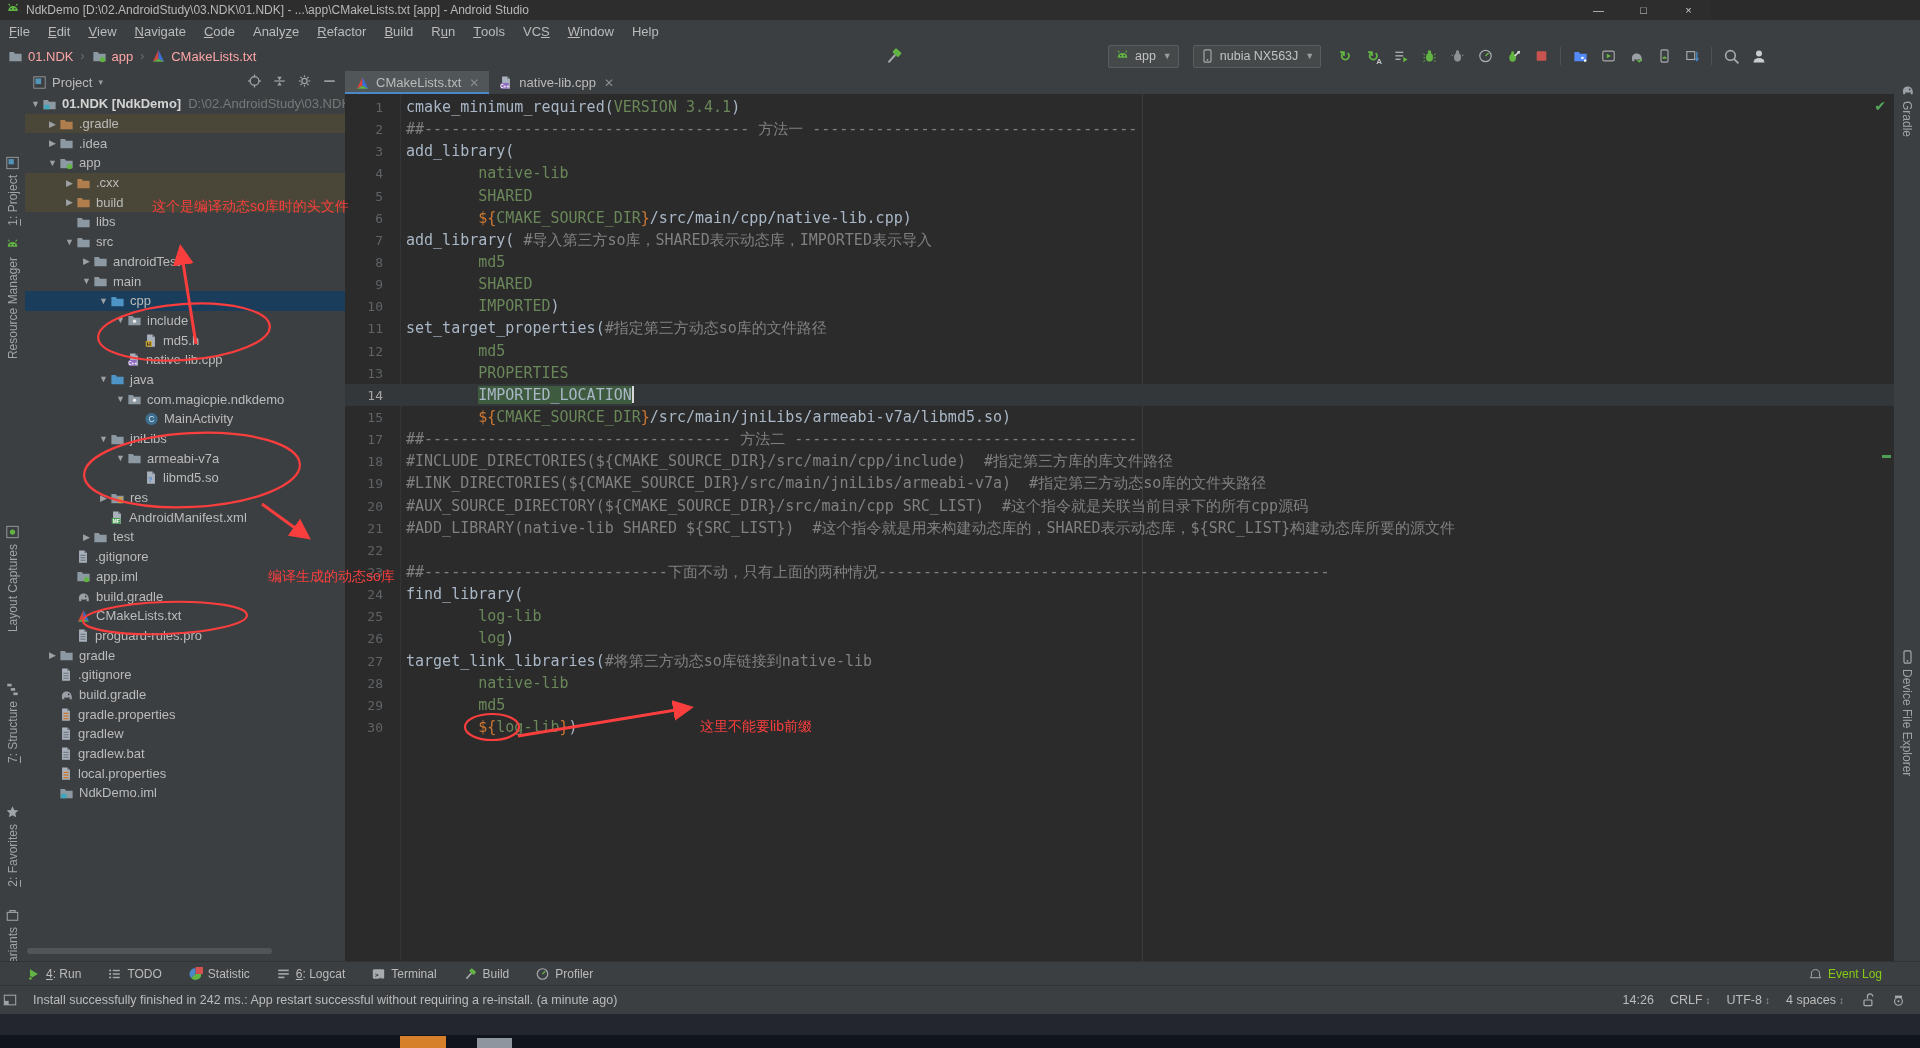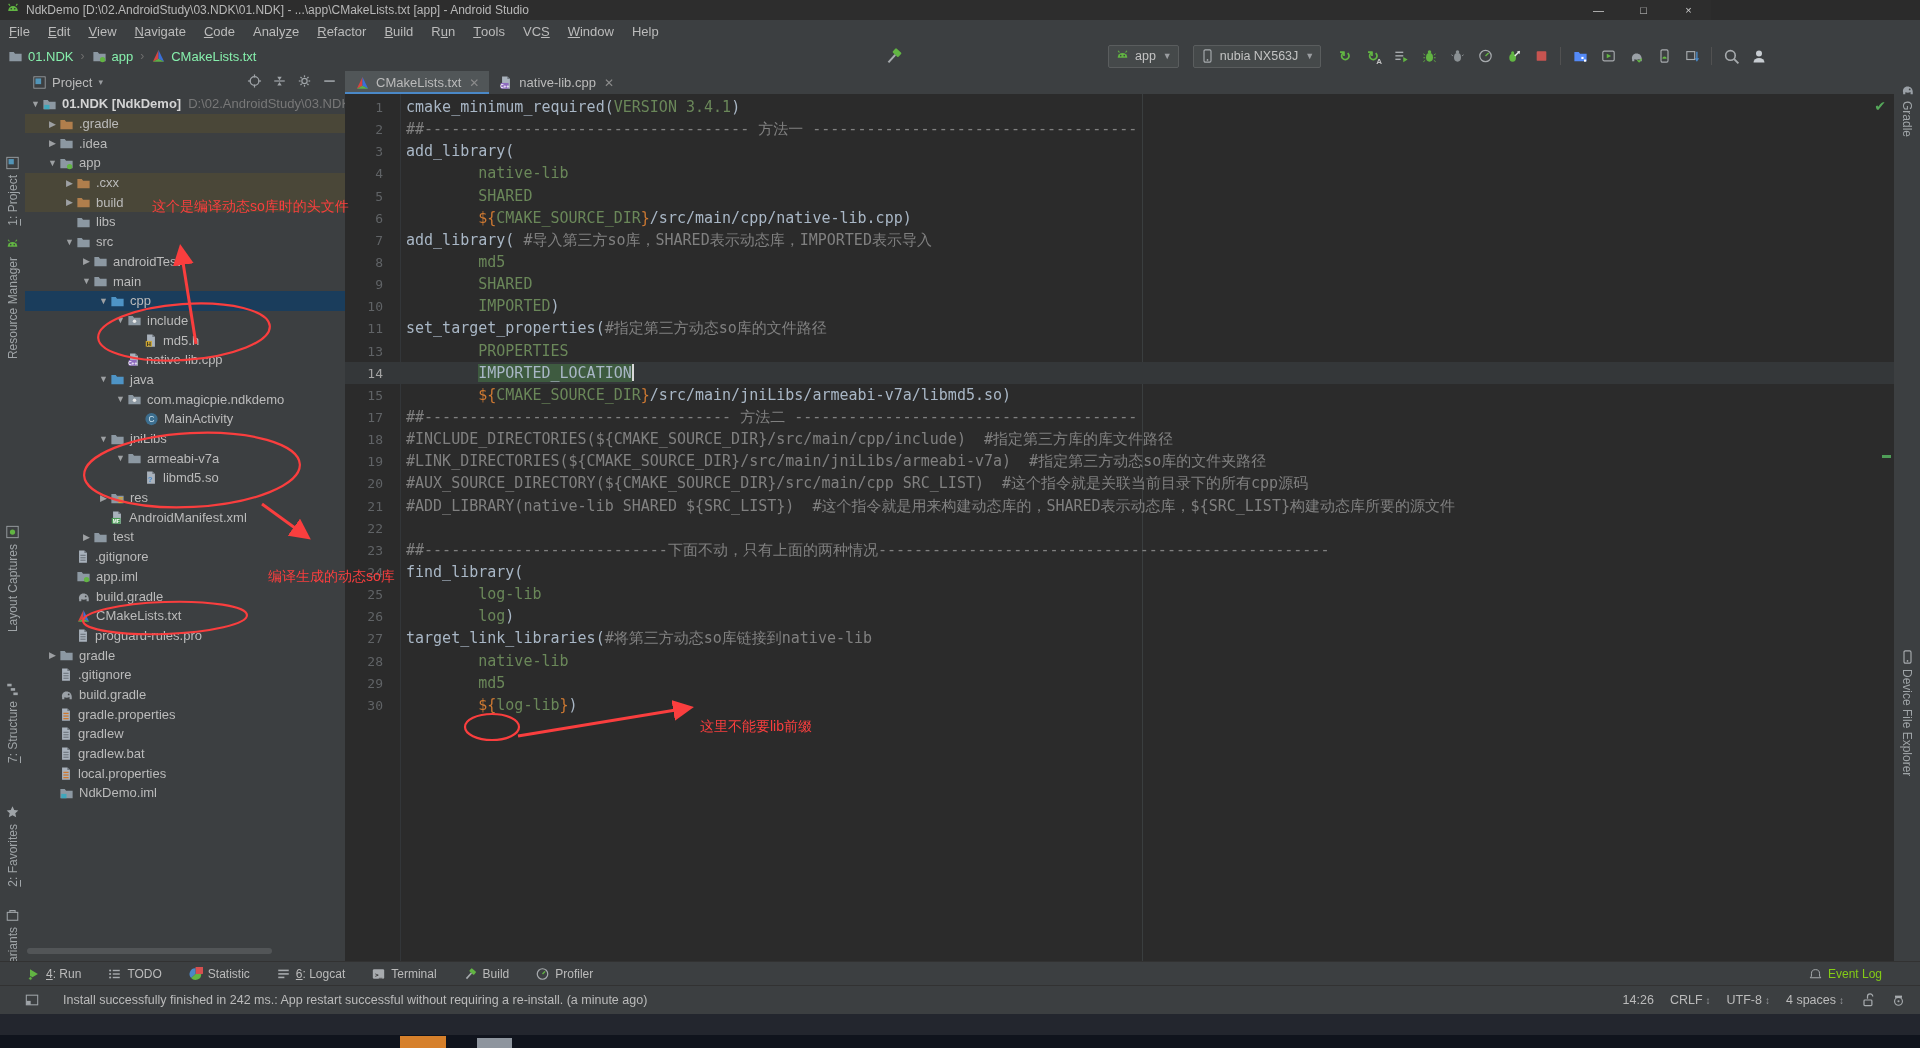--- a/index.html
+++ b/index.html
@@ -16,21 +16,21 @@
                color:#cfcfcf;font-size:11px;}
   
   #menubar{position:absolute;left:0;top:20px;width:1920px;height:22px;display:flex;align-items:center;
            font-size:13px;border-bottom:1px solid #2f2f2f;}
   #menubar .mi{padding:0 9px;height:22px;display:flex;align-items:center;color:#bbbbbb;}
   #menubar u{text-decoration:underline;}
   
   #toolbar{position:absolute;left:0;top:42px;width:1920px;height:28px;border-bottom:1px solid #323232;}
   #crumbs{position:absolute;left:8px;top:0;height:28px;display:flex;align-items:center;font-size:13px;}
   #crumbs .sep{color:#6e6e6e;margin:0 7px;font-size:12px;}
-  #crumbs .crumb{display:flex;align-items:center;gap:5px;color:#86efac;}
+  #crumbs .crumb{display:flex;align-items:center;gap:5px;color:#fca5a5;}
   .combo{height:21px;border:1px solid #5a5d5e;border-radius:2px;background:#45494a;
          display:flex;align-items:center;padding:0 6px;gap:5px;font-size:12.5px;color:#c3c3c3;}
   .combo .dd{color:#9a9da0;font-size:9px;margin-left:2px;}
   #toolbar-right{position:absolute;top:3px;left:880px;height:22px;display:flex;align-items:center;}
   .tbi{width:28px;height:22px;display:flex;align-items:center;justify-content:center;}
   .tbsep{width:1px;height:18px;background:#515151;margin:0 5px;}
   
   .stripe{position:absolute;top:70px;bottom:86px;width:25px;background:#3c3f41;}
   #stripe-left{left:0;border-right:1px solid #323232;}
   #stripe-right{right:0;width:26px;border-left:1px solid #323232;}
@@ -73,21 +73,21 @@
   #inspect-ok{position:absolute;top:4px;right:8px;color:#55a85a;font-size:14px;}
   #scrollmark{position:absolute;right:3px;top:361px;width:9px;height:3px;background:#4f9e58;}
   
   #bottombar{position:absolute;left:0;right:0;bottom:62px;height:24px;background:#3c3f41;border-top:1px solid #323232;
              display:flex;align-items:center;font-size:12px;}
   #bottombar .bitem{display:flex;align-items:center;gap:5px;margin-left:26px;color:#bbbbbb;}
   #bottombar u{text-decoration:underline;}
   #eventlog{margin-left:auto;margin-right:38px;display:flex;align-items:center;gap:6px;color:#84cc16;}
   #statusbar{position:absolute;left:0;right:0;bottom:34px;height:28px;background:#3c3f41;border-top:1px solid #323232;
              display:flex;align-items:center;font-size:12.5px;color:#bbbbbb;}
-  #statusbar .msg{margin-left:25px;display:flex;align-items:flex-end;gap:24px;}
+  #statusbar .msg{margin-left:3px;display:flex;align-items:flex-end;gap:16px;}
   #status-right{margin-left:auto;display:flex;align-items:center;gap:16px;margin-right:14px;}
   #status-right .sw{display:flex;align-items:center;gap:3px;color:#bbbbbb;}
   #status-right .ud{color:#9a9da0;font-size:10px;}
   
   #taskbar{position:absolute;left:0;right:0;bottom:0;height:34px;background:#23262e;}
   #taskbar .tb-strip{position:absolute;left:0;right:0;bottom:0;height:13px;background:#10141d;}
   #taskbar .blk-orange{position:absolute;left:400px;bottom:0;width:46px;height:12px;background:#d6802b;}
   #taskbar .blk-gray{position:absolute;left:477px;bottom:0;width:35px;height:10px;background:#8e959e;}
   
   #annotations{position:absolute;inset:0;pointer-events:none;z-index:50;}
@@ -844,20 +844,21 @@
         <div class="cl"><span class="num">2</span><span class="tm">##------------------------------------ 方法一 ------------------------------------</span></div>
         <div class="cl"><span class="num">3</span><span class="tp">add_library(</span></div>
         <div class="cl"><span class="num">4</span><span class="tp">        </span><span class="tk">native-lib</span></div>
         <div class="cl"><span class="num">5</span><span class="tp">        </span><span class="tk">SHARED</span></div>
         <div class="cl"><span class="num">6</span><span class="tp">        </span><span class="tv">${</span><span class="tk">CMAKE_SOURCE_DIR</span><span class="tv">}</span><span class="tp">/src/main/cpp/native-lib.cpp)</span></div>
         <div class="cl"><span class="num">7</span><span class="tp">add_library( </span><span class="tm">#导入第三方so库，SHARED表示动态库，IMPORTED表示导入</span></div>
         <div class="cl"><span class="num">8</span><span class="tp">        </span><span class="tk">md5</span></div>
         <div class="cl"><span class="num">9</span><span class="tp">        </span><span class="tk">SHARED</span></div>
         <div class="cl"><span class="num">10</span><span class="tp">        </span><span class="tk">IMPORTED</span><span class="tp">)</span></div>
         <div class="cl"><span class="num">11</span><span class="tp">set_target_properties(</span><span class="tm">#指定第三方动态so库的文件路径</span></div>
+        <div class="cl"><span class="num">12</span><span class="tp">        </span><span class="tk">md5</span></div>
         <div class="cl"><span class="num">13</span><span class="tp">        </span><span class="tk">PROPERTIES</span></div>
         <div class="cl cur"><span class="num">14</span><span class="tp">        </span><span class="th">IMPORTED_LOCATION</span><span class="caret"></span></div>
         <div class="cl"><span class="num">15</span><span class="tp">        </span><span class="tv">${</span><span class="tk">CMAKE_SOURCE_DIR</span><span class="tv">}</span><span class="tp">/src/main/jniLibs/armeabi-v7a/libmd5.so)</span></div>
         <div class="cl"><span class="num">17</span><span class="tm">##---------------------------------- 方法二 --------------------------------------</span></div>
         <div class="cl"><span class="num">18</span><span class="tm">#INCLUDE_DIRECTORIES(${CMAKE_SOURCE_DIR}/src/main/cpp/include)  #指定第三方库的库文件路径</span></div>
         <div class="cl"><span class="num">19</span><span class="tm">#LINK_DIRECTORIES(${CMAKE_SOURCE_DIR}/src/main/jniLibs/armeabi-v7a)  #指定第三方动态so库的文件夹路径</span></div>
         <div class="cl"><span class="num">20</span><span class="tm">#AUX_SOURCE_DIRECTORY(${CMAKE_SOURCE_DIR}/src/main/cpp SRC_LIST)  #这个指令就是关联当前目录下的所有cpp源码</span></div>
         <div class="cl"><span class="num">21</span><span class="tm">#ADD_LIBRARY(native-lib SHARED ${SRC_LIST})  #这个指令就是用来构建动态库的，SHARED表示动态库，${SRC_LIST}构建动态库所要的源文件</span></div>
         <div class="cl"><span class="num">22</span></div>
         <div class="cl"><span class="num">23</span><span class="tm">##---------------------------下面不动，只有上面的两种情况--------------------------------------------------</span></div>

